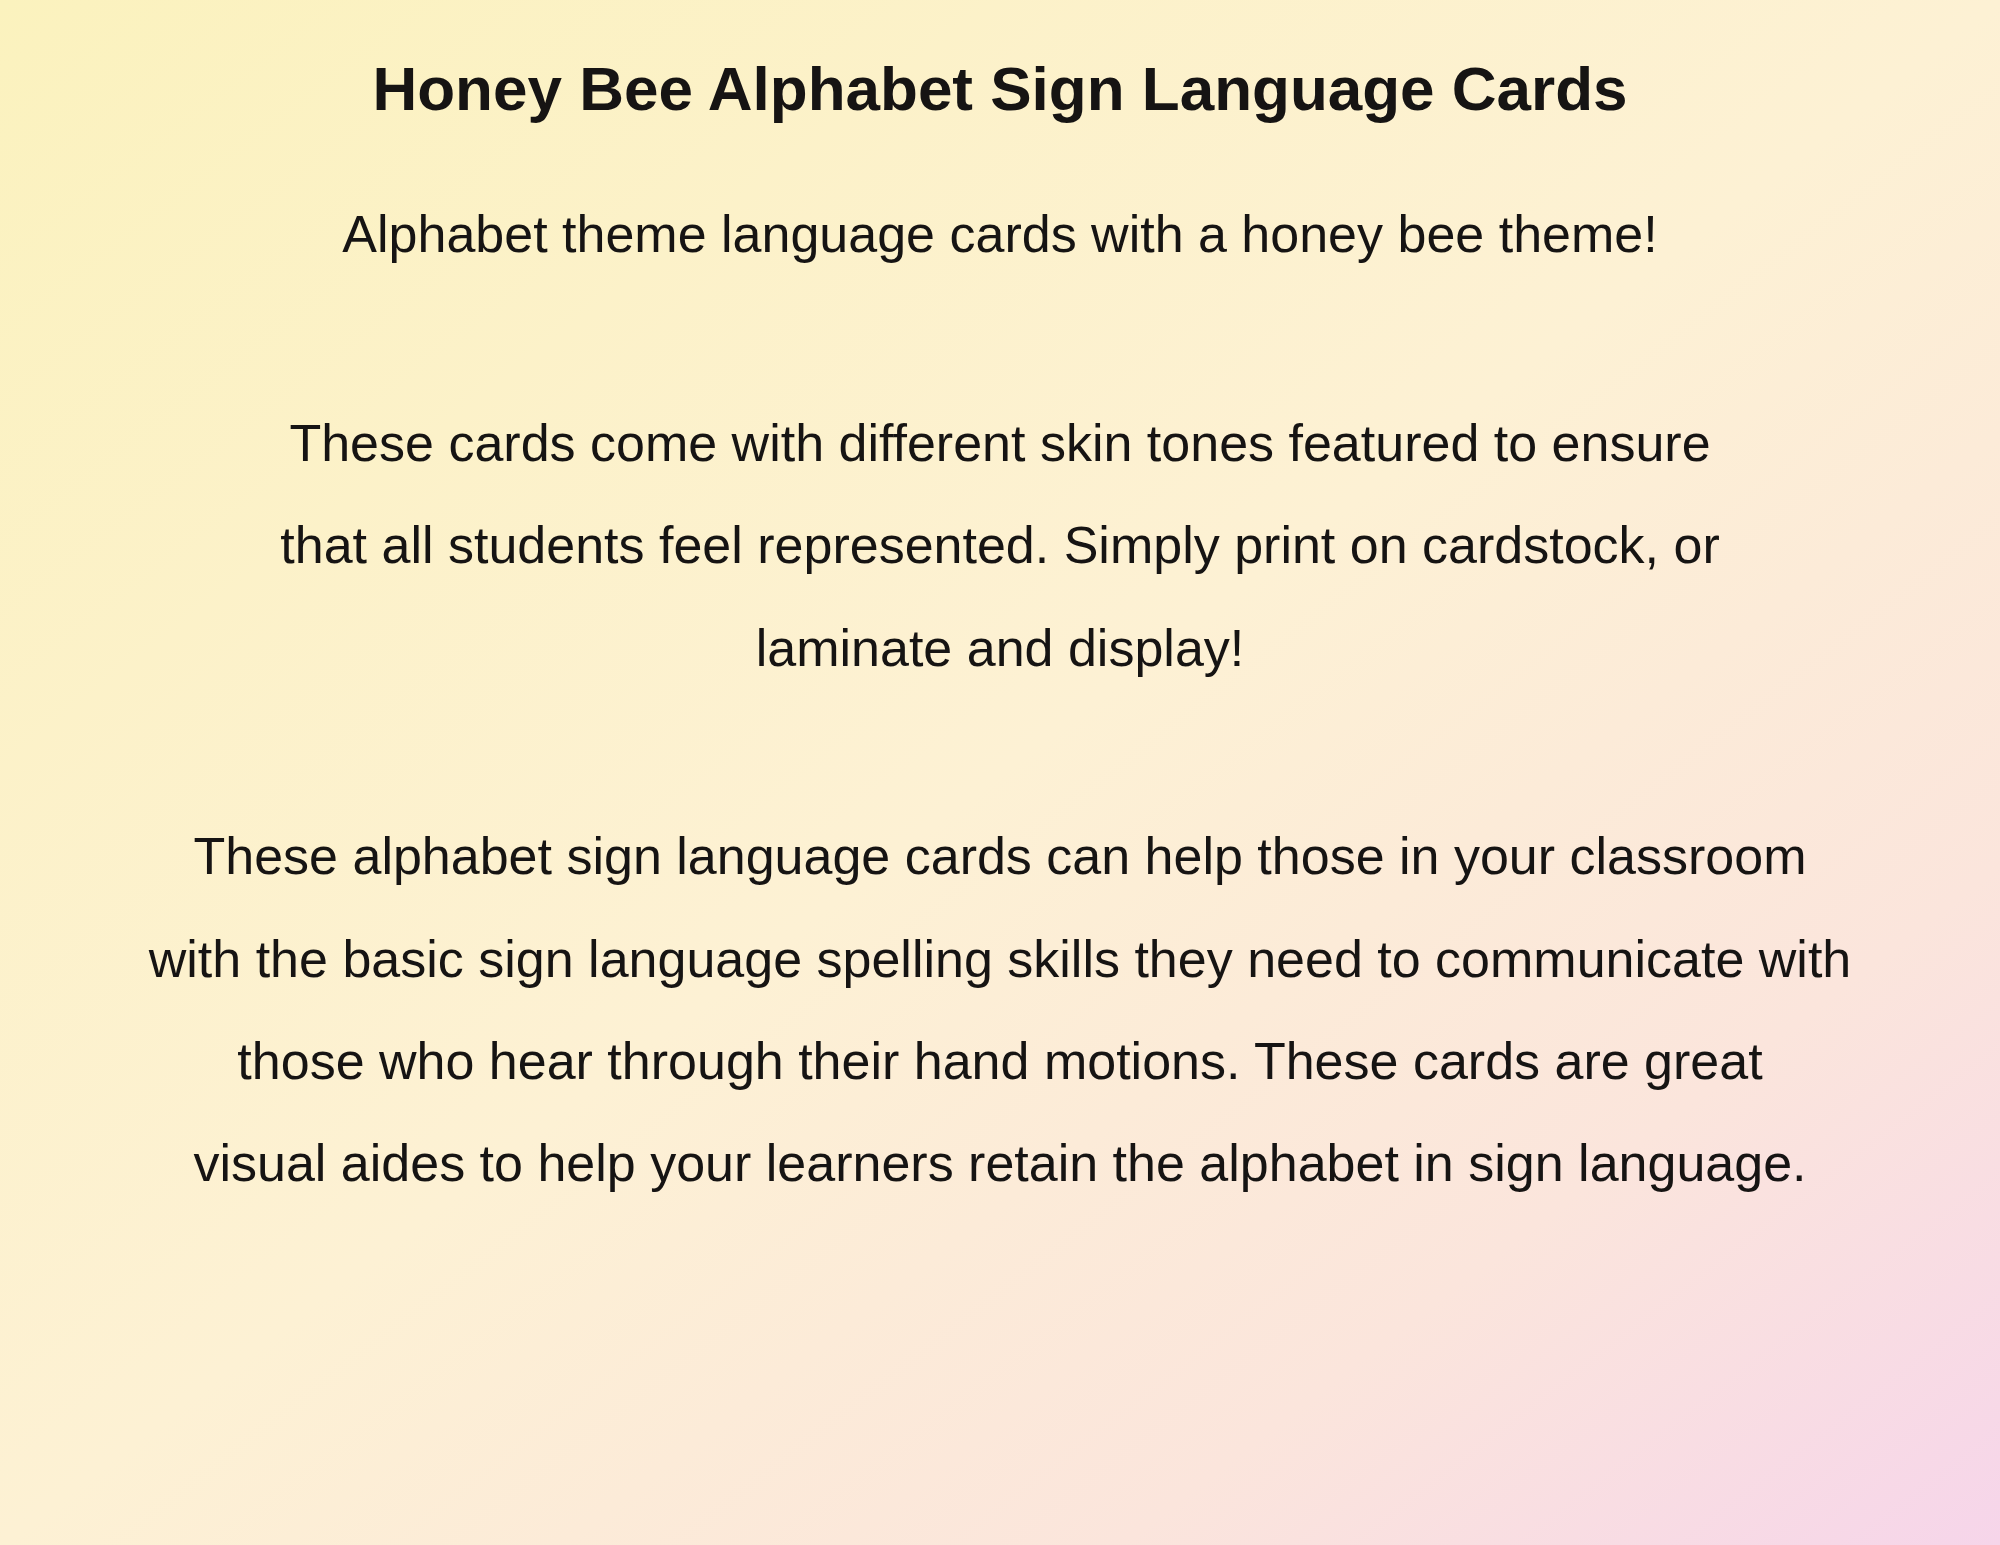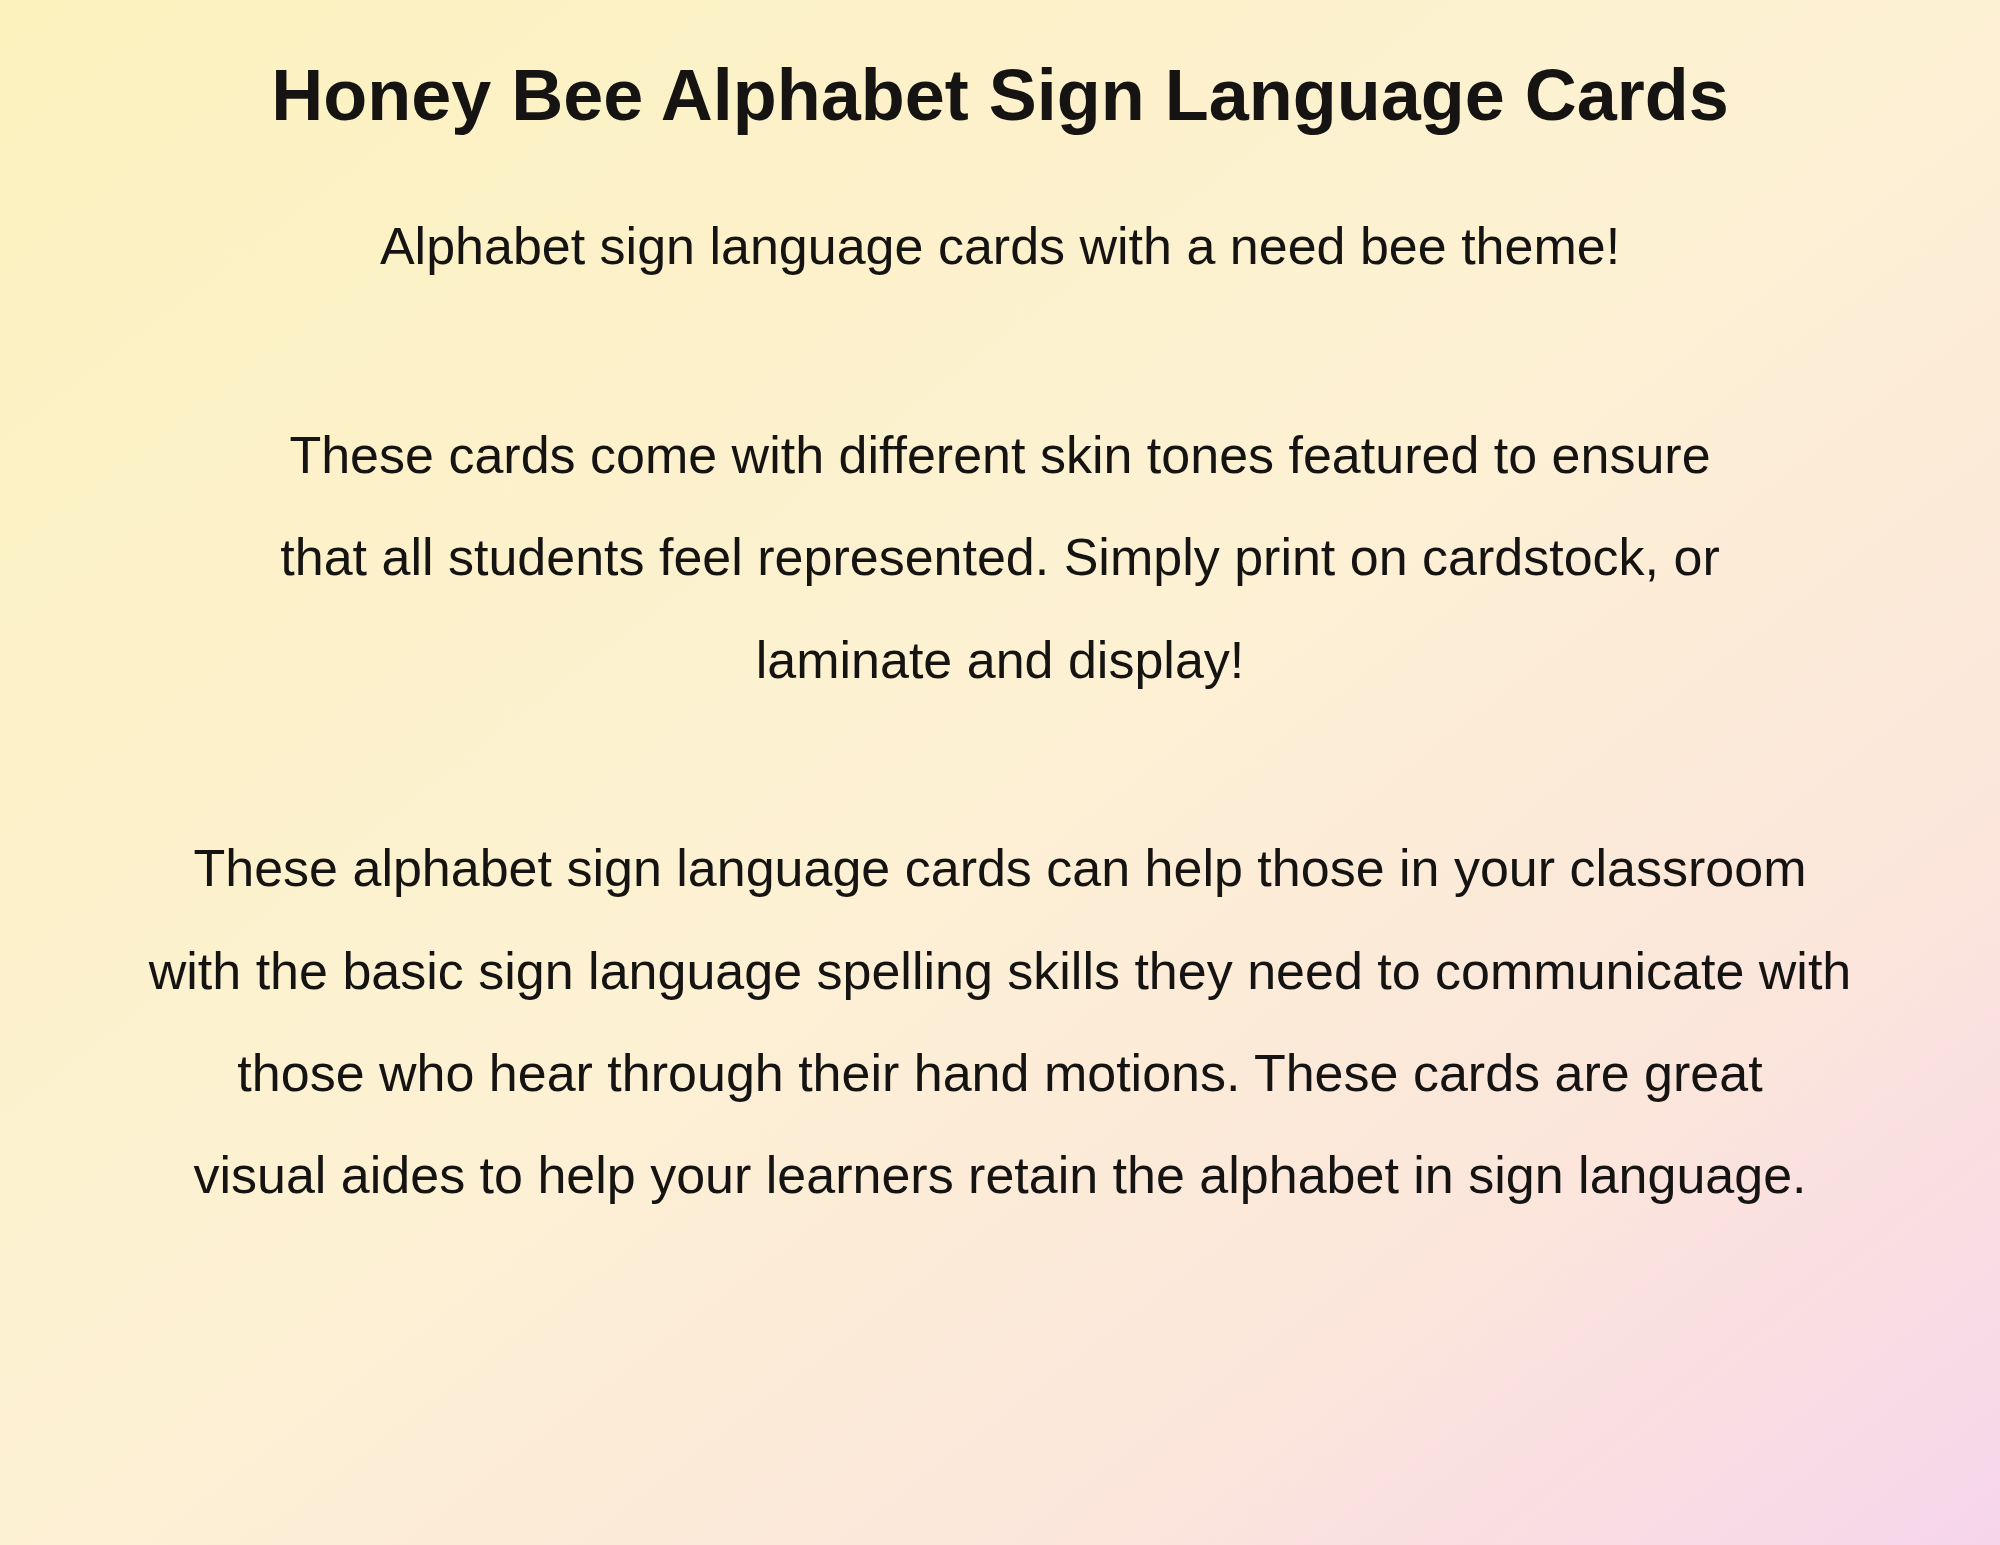--- a/index.html
+++ b/index.html
@@ -13,21 +13,21 @@
     box-sizing: border-box;
     padding: 38px 40px 0 40px;
     overflow: hidden;
     font-family: "Liberation Sans", sans-serif;
     text-align: center;
     
     background: linear-gradient(to bottom right, #FBF2BE, #F6D5EA);
   }
   .title {
     margin: 14px 0 0 0;
-    font-size: 72px;
+    font-size: 62px;
     font-weight: 700;
     line-height: 1.2;
     letter-spacing: 0px;
   }
   .subtitle {
     margin: 58px 0 0 0;
     font-size: 52px;
     font-weight: 400;
     line-height: 1.95;
   }
@@ -38,21 +38,21 @@
     line-height: 1.97;
     white-space: pre-line; 
   }
 </style>
 </head>
 <body>
 
 <div class="page" style="background: linear-gradient(to right bottom, rgb(251, 242, 190) 0%, rgb(253, 241, 212) 50%, rgb(251, 229, 220) 78%, rgb(246, 213, 234) 100%); color: rgb(22, 20, 19);">
   <h1 class="title">Honey Bee Alphabet Sign Language Cards</h1>
 
-  <p class="subtitle">Alphabet sign language cards with a need bee theme!</p>
+  <p class="subtitle">Alphabet theme language cards with a honey bee theme!</p>
 
   <p class="para">These cards come with different skin tones featured to ensure
 that all students feel represented. Simply print on cardstock, or
 laminate and display!</p>
 
   <p class="para">These alphabet sign language cards can help those in your classroom
 with the basic sign language spelling skills they need to communicate with
 those who hear through their hand motions. These cards are great
 visual aides to help your learners retain the alphabet in sign language.</p>
 

